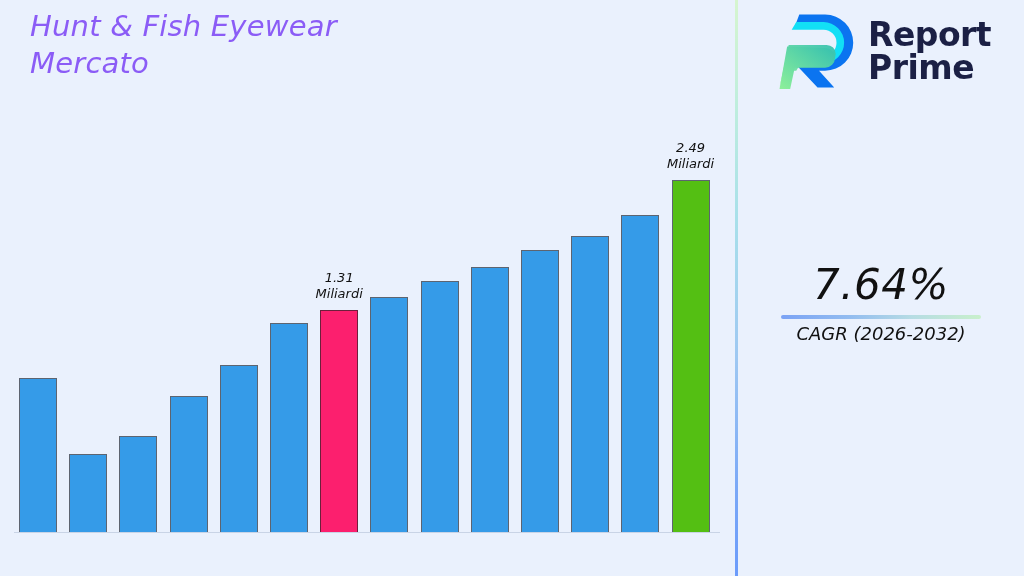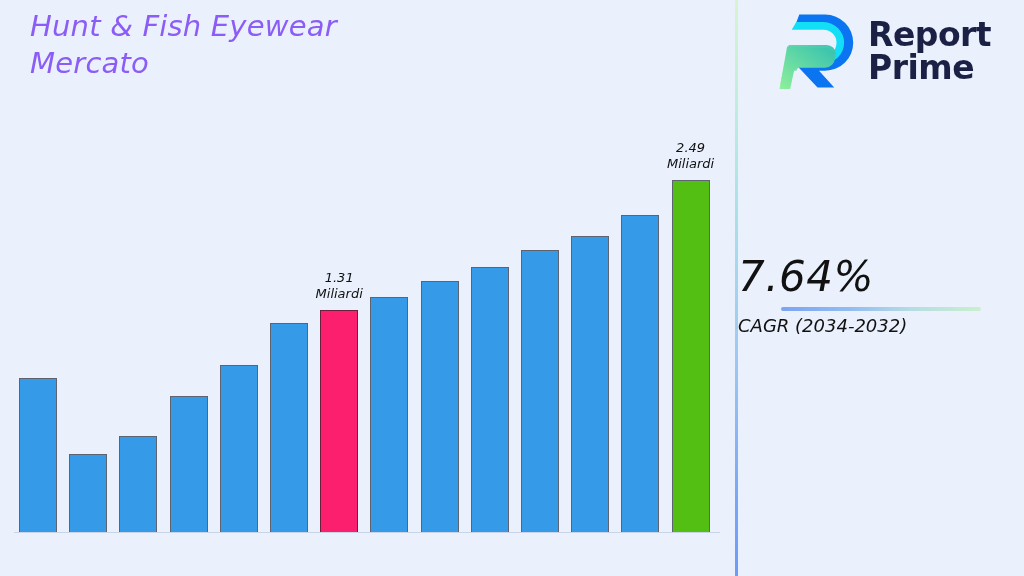--- a/index.html
+++ b/index.html
@@ -75,21 +75,21 @@
     display:flex;align-items:center;gap:14px;
   }
   .logo-mark{width:76px;height:82px;flex:0 0 auto;}
   .logo-text{
     font-family:"DejaVu Sans","Liberation Sans",sans-serif;
     font-weight:bold;font-size:33px;line-height:1.0;
     color:#1b2045;letter-spacing:-0.5px;white-space:pre-line;
   }
 
   .cagr-block{
-    position:absolute;left:0;top:252px;width:286px;
+    position:absolute;left:0;top:260px;width:286px;text-align:center;
   }
   .cagr-value{
     font-style:italic;font-size:42px;color:#111;font-weight:400;
     letter-spacing:.5px;
   }
   .cagr-rule{
     margin:6px auto 4px auto;width:200px;height:4px;
     background:linear-gradient(to right,#7ba3f5 0%,#93bdf0 35%,#b6dce4 65%,#c9f0cc 100%);
     border-radius:2px;
   }
@@ -182,16 +182,16 @@
           <path d="M12 46 L2 102 H16 L22 74 H62 A13 13 0 0 0 62 48 Z" fill="url(#gGreen)"></path>
         </svg>
       </span>
       <span class="logo-text">Report
 Prime</span>
     </div>
 
     <div class="cagr-block">
       <div class="cagr-value">7.64%</div>
       <div class="cagr-rule"></div>
-      <div class="cagr-caption">CAGR (2034-2032)</div>
+      <div class="cagr-caption">CAGR (2026-2032)</div>
     </div>
   </div>
 </div>
 
 </body></html>

